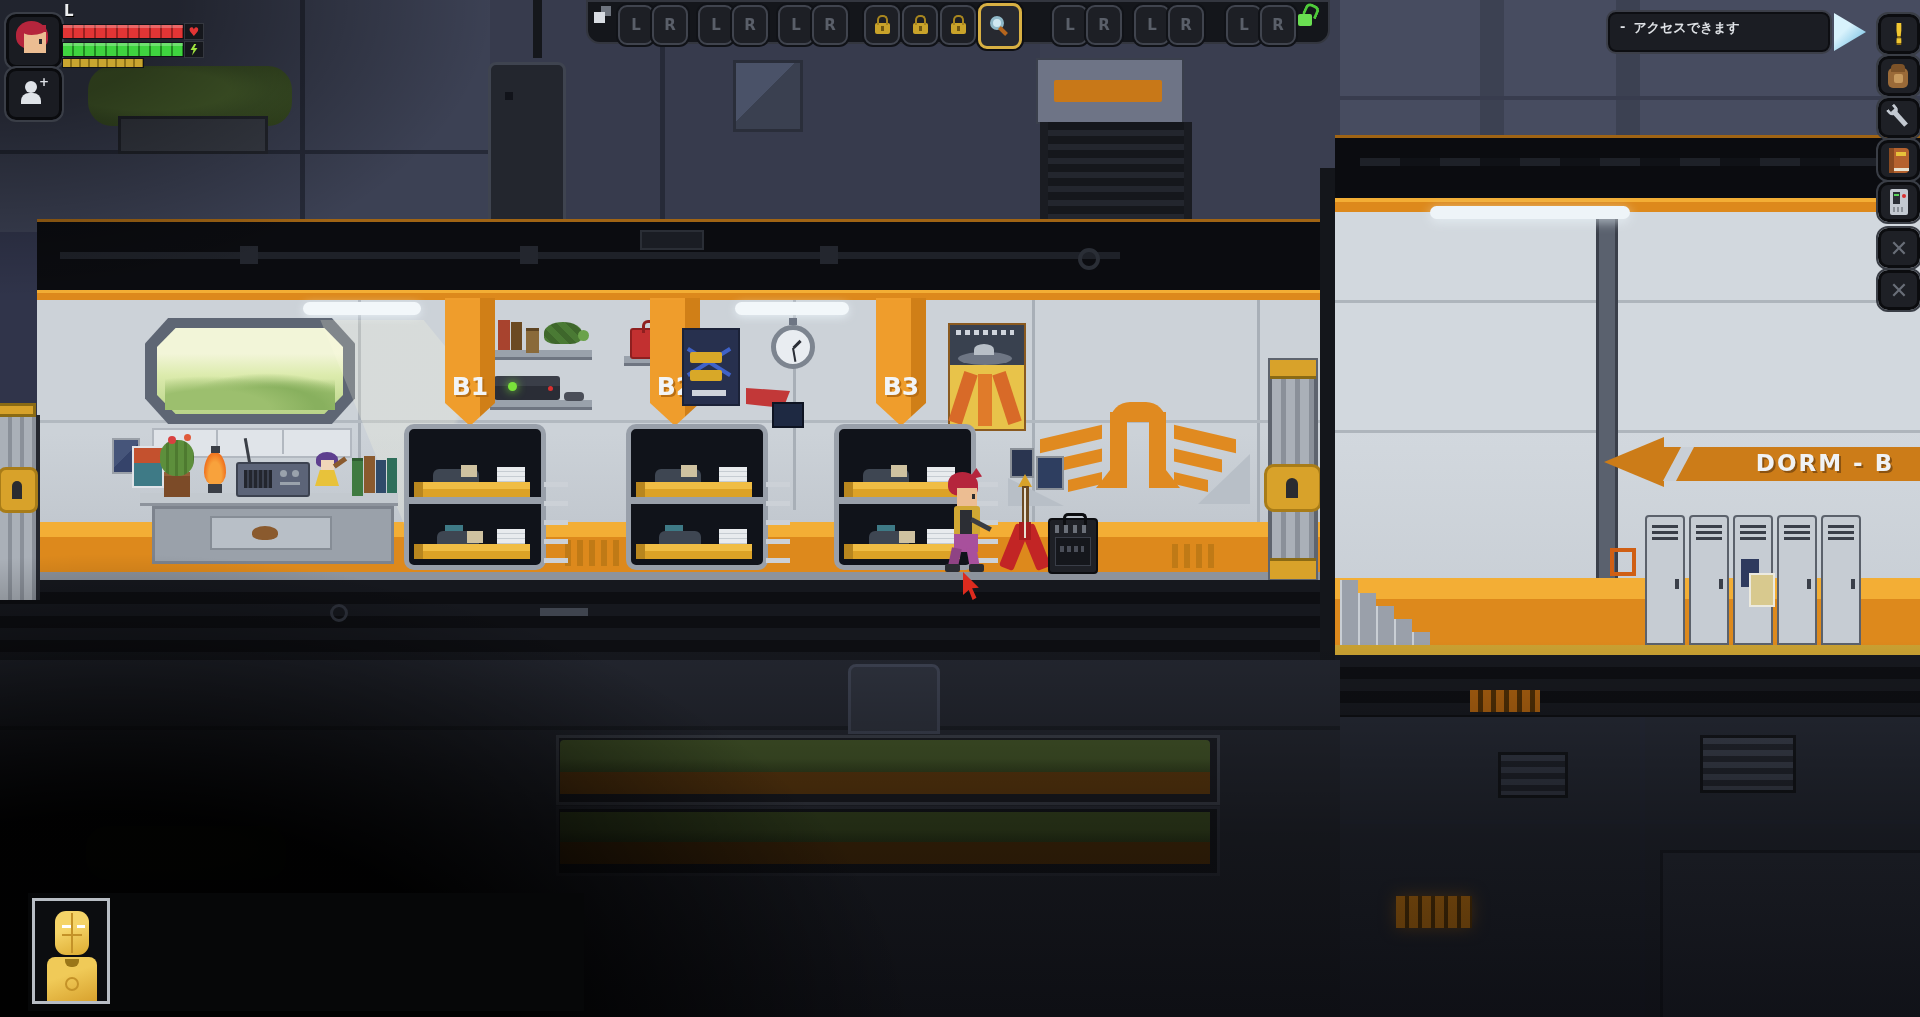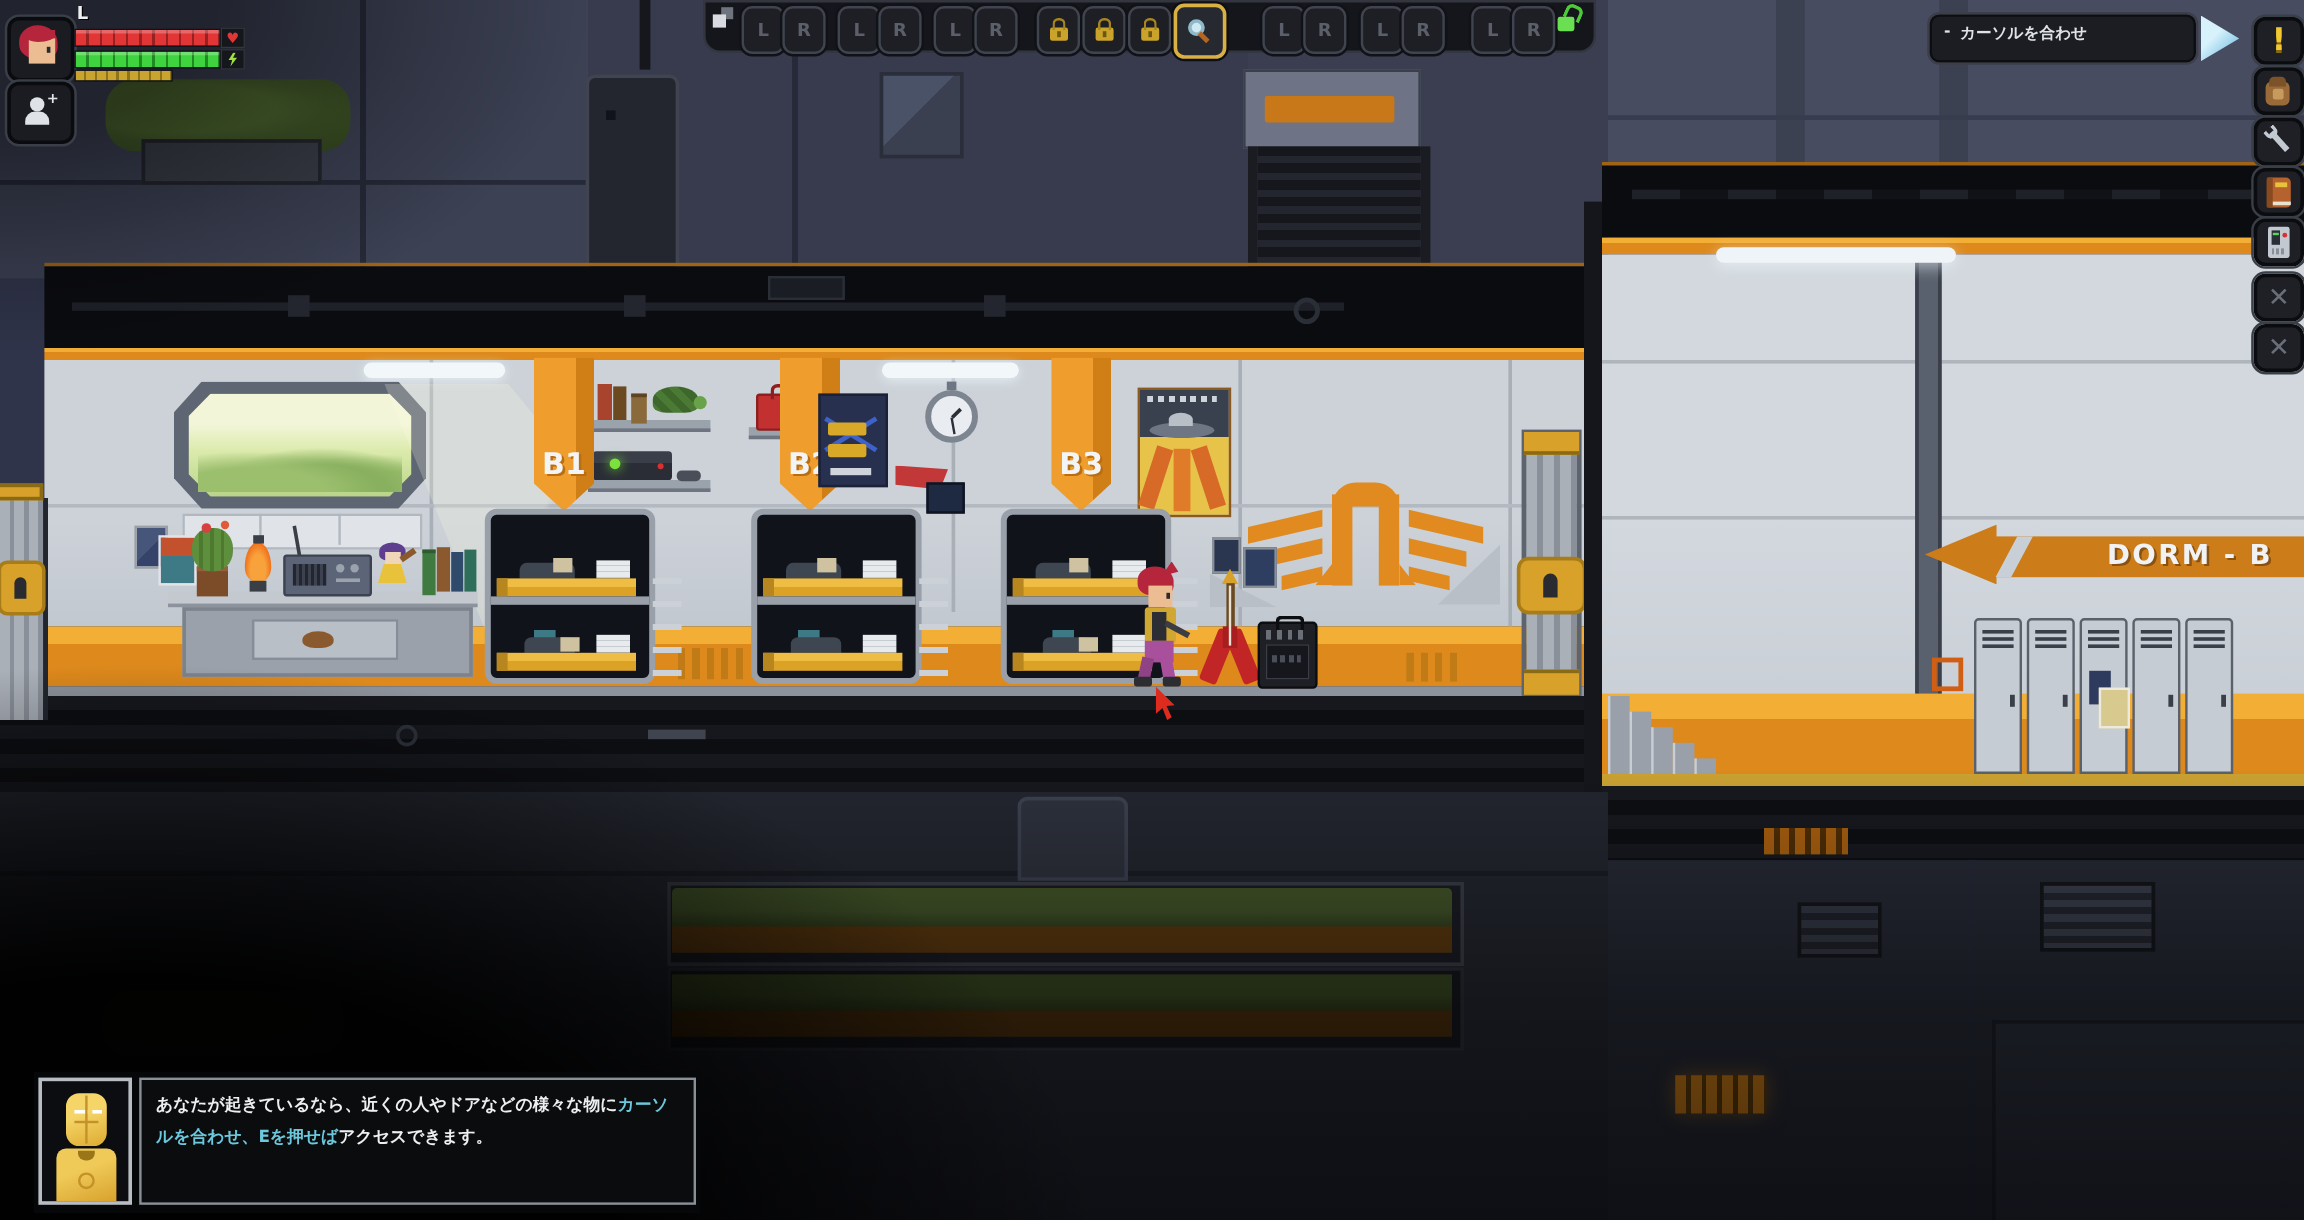--- a/index.html
+++ b/index.html
@@ -445,21 +445,21 @@
       </div>
     <div class="abs" style="left:712px;top:6px;width:20px;height:24px;">
       <div class="abs" style="left:6px;top:-2px;width:9px;height:10px;border:3px solid #4ec93a;border-bottom:none;border-radius:6px 6px 0 0;transform:rotate(24deg);"></div>
       <div class="abs" style="left:0;top:8px;width:14px;height:12px;background:#6adf52;border-radius:2px;"></div>
     </div>
   </div>
 
   <div class="abs" style="left:1606px;top:10px;width:226px;height:44px;background:#1b1d23;border:2px solid #3c3f49;border-radius:10px;box-sizing:border-box;box-shadow:inset 0 0 0 2px #0d0e12;">
     <div style="padding:7px 12px;display:flex;gap:8px;align-items:flex-start;">
       <span style="color:#dfe2e6;font-weight:bold;font-size:13px;">-</span>
-      <span style="color:#dfe2e6;font-weight:bold;font-size:13px;">カーソルを合わせ</span>
+      <span style="color:#dfe2e6;font-weight:bold;font-size:13px;">アクセスできます</span>
     </div>
   </div>
   <div class="abs" style="left:1834px;top:13px;width:32px;height:38px;background:linear-gradient(135deg,#d8f2fc 0 40%,#5cb2dc 100%);clip-path:polygon(0 0,100% 50%,0 100%);filter:drop-shadow(2px 0 0 #1b3a4e);"></div>
 
   <div class="sidebtn" style="top:14px;">
       <span style="color:#f2c832;font-weight:bold;font-size:26px;text-shadow:0 2px 0 #8a6a10;">!</span>
     </div>
   <div class="sidebtn" style="top:56px;">
     <div style="position:relative;width:22px;height:24px;">
       <div class="abs" style="left:0;top:4px;width:20px;height:20px;background:#9a6a38;border-radius:5px;"></div>
@@ -503,18 +503,15 @@
         <div class="abs" style="left:20px;top:10px;width:34px;height:44px;background:linear-gradient(160deg,#f5d468 0 40%,#ddab30 100%);border-radius:11px;"></div>
         <div class="abs" style="left:27px;top:24px;width:11px;height:3px;background:#fff;"></div>
         <div class="abs" style="left:42px;top:24px;width:8px;height:3px;background:#fff;"></div>
         <div class="abs" style="left:27px;top:33px;width:20px;height:2px;background:#c49228;"></div>
         <div class="abs" style="left:36px;top:12px;width:2px;height:40px;background:#c49228;"></div>
         <div class="abs" style="left:12px;top:56px;width:50px;height:44px;background:linear-gradient(160deg,#f0ca58 0 40%,#d8a22e 100%);border-radius:8px 8px 0 0;"></div>
         <div class="abs" style="left:30px;top:58px;width:14px;height:8px;background:#9a7618;border-radius:0 0 6px 6px;"></div>
         <div class="abs" style="left:30px;top:76px;width:14px;height:14px;border:2px solid #c49228;border-radius:50%;box-sizing:border-box;"></div>
       </div>
     </div>
-    <div class="abs" style="left:88px;top:5px;width:464px;height:106px;background:#0b0c0e;border:2px solid #8a9098;box-sizing:border-box;padding:8px 12px;font-size:14px;font-weight:bold;line-height:1.95;color:#edeff1;">
-      <span>あなたが起きているなら、近くの人やドアなどの様々な物に</span><span style="color:#6cc8dc;">カーソルを合わせ、Eを押せば</span><span>アクセスできます。</span>
-    </div>
   </div>
 
 </div>
 
 </body></html>

